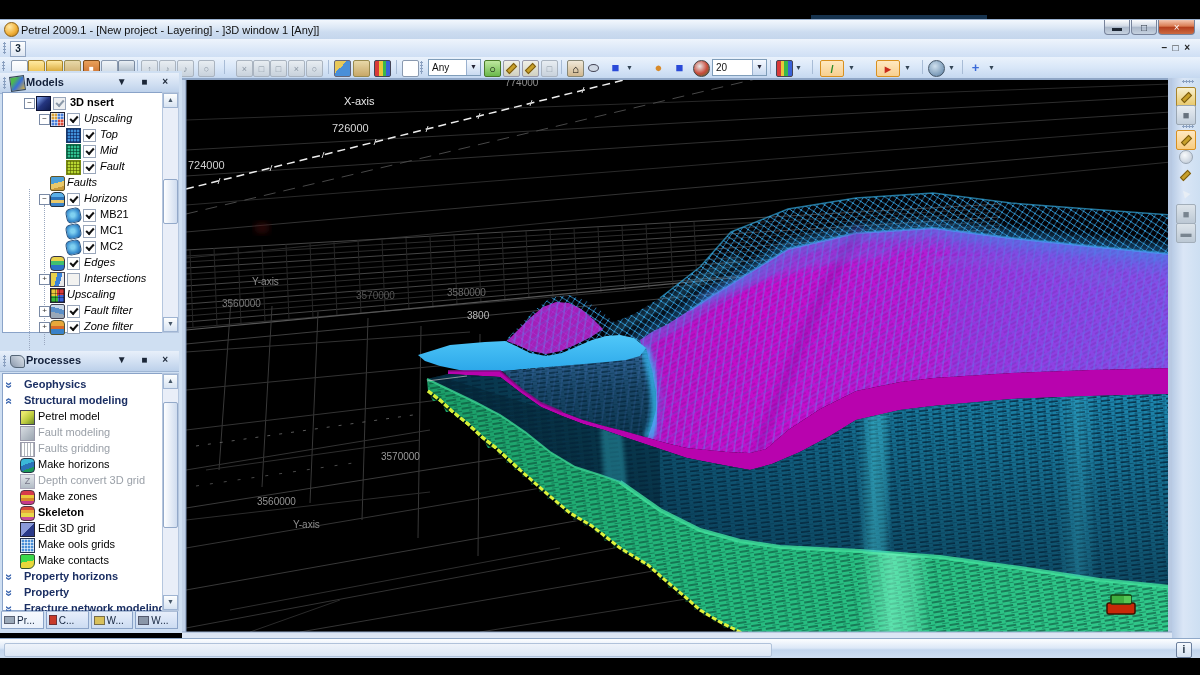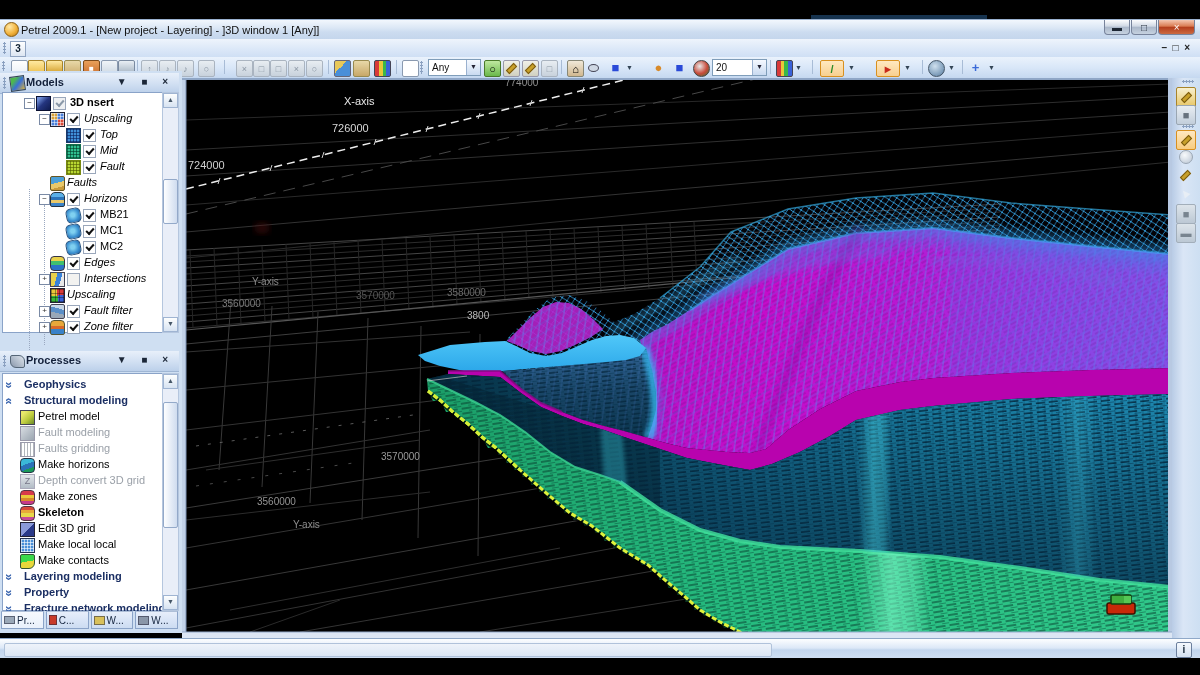--- a/index.html
+++ b/index.html
@@ -339,29 +339,29 @@
     <div class="prow" style="left:0;top:434px;">
         <div class="icn" style="background:linear-gradient(#d84a3a 0 25%,#e8a83a 25% 50%,#e8d84a 50% 75%,#c84a9a 75%);border:1px solid #534;border-radius:4px;"></div>
         <div class="itxt" style="font-weight:bold;">Skeleton</div>
       </div>
     <div class="prow" style="left:0;top:450px;">
         <div class="icn" style="background:linear-gradient(135deg,#8a9ad8 0 50%,#2a3a8a 50%);border:1px solid #223;"></div>
         <div class="itxt" style="">Edit 3D grid</div>
       </div>
     <div class="prow" style="left:0;top:466px;">
         <div class="icn" style="background-color:#4a8fd8;background-image:repeating-linear-gradient(0deg,rgba(255,255,255,.6) 0 1px,transparent 1px 3px),repeating-linear-gradient(90deg,rgba(255,255,255,.6) 0 1px,transparent 1px 3px);border:1px solid #235;"></div>
-        <div class="itxt" style="">Make local local</div>
+        <div class="itxt" style="">Make ools grids</div>
       </div>
     <div class="prow" style="left:0;top:482px;">
         <div class="icn" style="background:linear-gradient(170deg,#3ad84a 0 50%,#e8d83a 50%);border:1px solid #353;border-radius:2px 2px 6px 2px;"></div>
         <div class="itxt" style="">Make contacts</div>
       </div>
     <div class="prow" style="left:0;top:498px;">
         <div class="chev" style="transform:rotate(90deg);left:6px;top:1px;">»</div>
-        <div class="cap2">Layering modeling</div>
+        <div class="cap2">Property horizons</div>
       </div>
     <div class="prow" style="left:0;top:514px;">
         <div class="chev" style="transform:rotate(90deg);left:6px;top:1px;">»</div>
         <div class="cap2">Property</div>
       </div>
     <div class="prow" style="left:0;top:530px;">
         <div class="chev" style="transform:rotate(90deg);left:6px;top:1px;">»</div>
         <div class="cap2">Fracture network modeling</div>
       </div>
     <div class="sbar" style="left:162px;top:302px;height:236px;">

